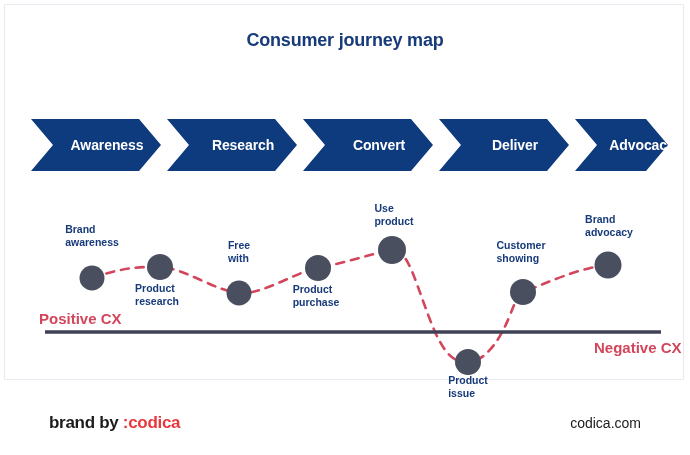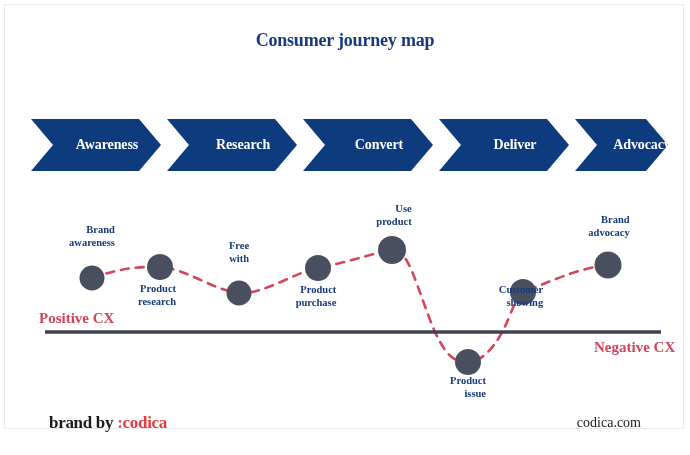--- a/index.html
+++ b/index.html
@@ -5,25 +5,24 @@
   html,body{margin:0;padding:0;}
   body{
     width:690px;height:455px;
     background:#ffffff;
     font-family:"Liberation Sans", sans-serif;
     overflow:hidden;
   }
   #card{
     position:absolute;
     left:4px;top:4px;
-    width:680px;height:425px;
+    width:680px;height:376px;
     background:#ffffff;
     border:1px solid #e9e9f2;
     box-sizing:border-box;
-    font-family:Liberation Serif, serif;
   }
 
   
   #title{
     position:absolute;left:0;top:25px;width:680px;
     text-align:center;
     font-size:18px;font-weight:bold;
     color:#173a7a;
     letter-spacing:-0.2px;
   }
@@ -52,21 +51,21 @@
     pointer-events:none;
   }
 
   
   #chart{
     position:absolute;left:0;top:175px;
     width:680px;height:230px;
   }
   .node-label{
     position:absolute;
-    text-align:right;
+    text-align:left;
     font-size:10.5px;
     font-weight:bold;
     line-height:13px;
     color:#173a7a;
     white-space:nowrap;
     transform:translateX(-50%);
   }
   .cx-label{
     position:absolute;
     font-size:15px;
@@ -172,21 +171,21 @@
     <div class="node-label" style="left:389px;top:22px;">
       <div>Use</div>
       <div>product</div>
     </div>
 
     <div class="node-label" style="left:463px;top:194px;">
       <div>Product</div>
       <div>issue</div>
     </div>
 
-    <div class="node-label" style="left:516px;top:59px;margin-top:44px;">
+    <div class="node-label" style="left:516px;top:59px;">
       <div>Customer</div>
       <div>showing</div>
     </div>
 
     <div class="node-label" style="left:604px;top:33px;">
       <div>Brand</div>
       <div>advocacy</div>
     </div>
 
     

